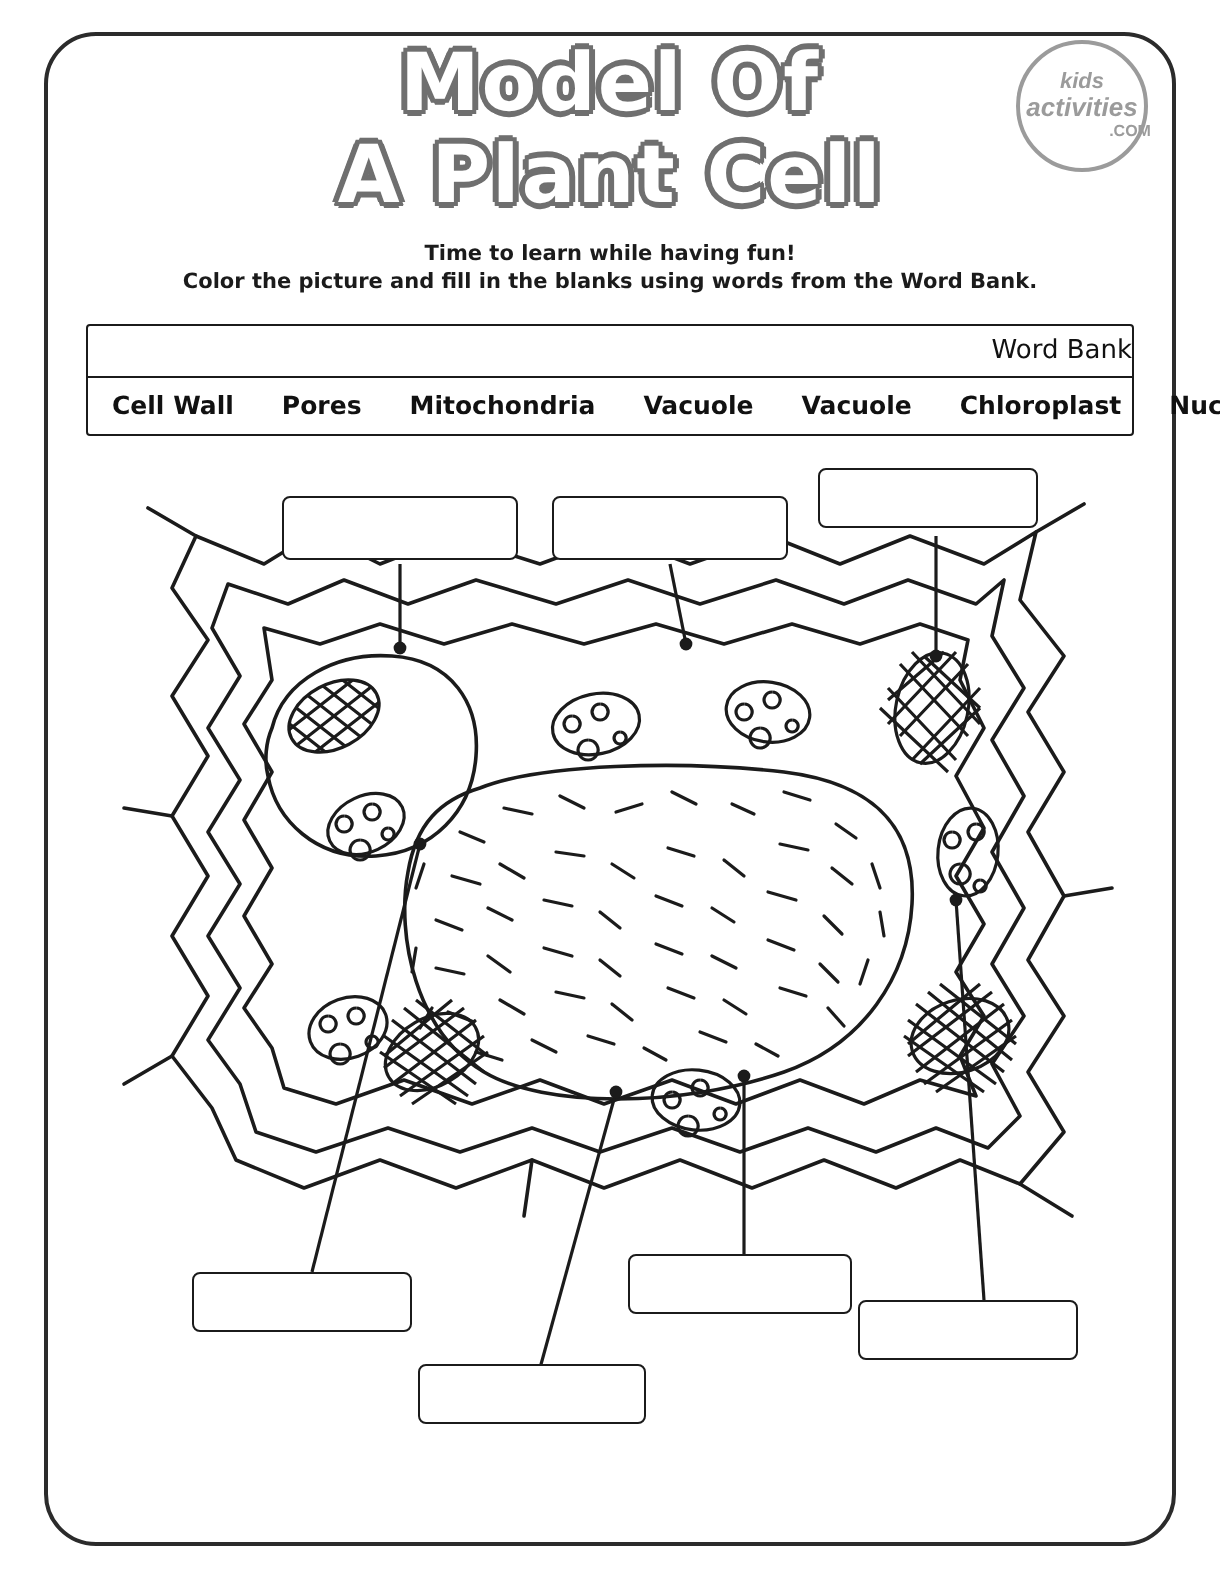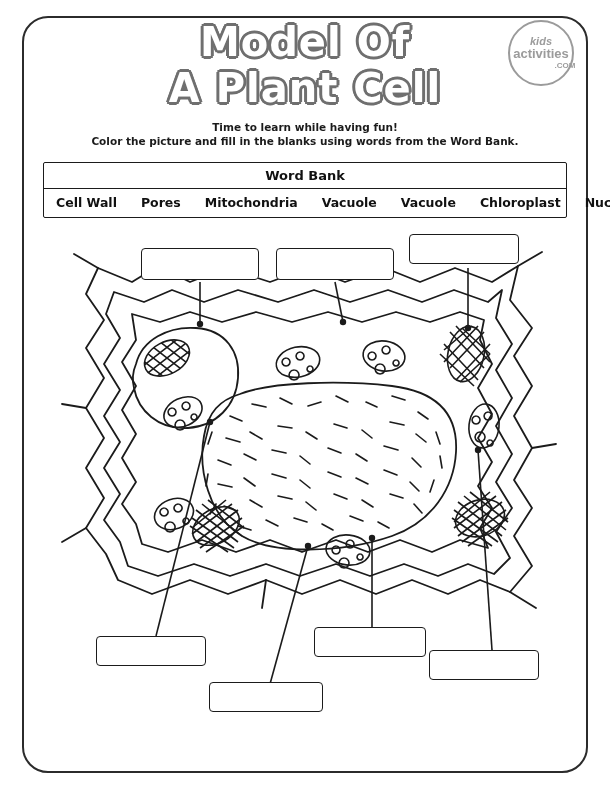--- a/index.html
+++ b/index.html
@@ -55,21 +55,21 @@
     border-radius:50%;
     border:2px solid #9b9b9b;
     box-sizing:border-box;
     display:flex;
     flex-direction:column;
     align-items:center;
     justify-content:center;
     color:#9b9b9b;
   }
   .logo .l1{font-size:11px;font-weight:bold;font-style:italic;line-height:11px;}
-  .logo .l2{font-size:13px;font-weight:bold;line-height:14px;}
+  .logo .l2{font-size:13px;font-weight:bold;font-style:italic;line-height:14px;}
   .logo .l3{font-size:8px;font-weight:bold;line-height:9px;margin-left:48px;}
 
   
   .instructions{
     position:absolute;
     left:0;top:120px;
     width:610px;
     text-align:center;
     color:#1b1b1b;
     font-family:"DejaVu Sans", sans-serif;
@@ -81,23 +81,23 @@
   
   .wordbank{
     position:absolute;
     left:43px;top:162px;
     width:524px;
     border:1.5px solid #1b1b1b;
     box-sizing:border-box;
     border-radius:2px;
   }
   .wordbank-title{
-    text-align:center;
+    text-align:right;
     font-family:"DejaVu Sans", sans-serif;
-    font-weight:bold;
+    font-weight:normal;
     font-size:13px;
     color:#111;
     padding:5px 0 5px 0;
     border-bottom:1.5px solid #1b1b1b;
   }
   .wordbank-words{
     display:flex;
     justify-content:space-between;
     align-items:center;
     padding:6px 12px 7px 12px;

